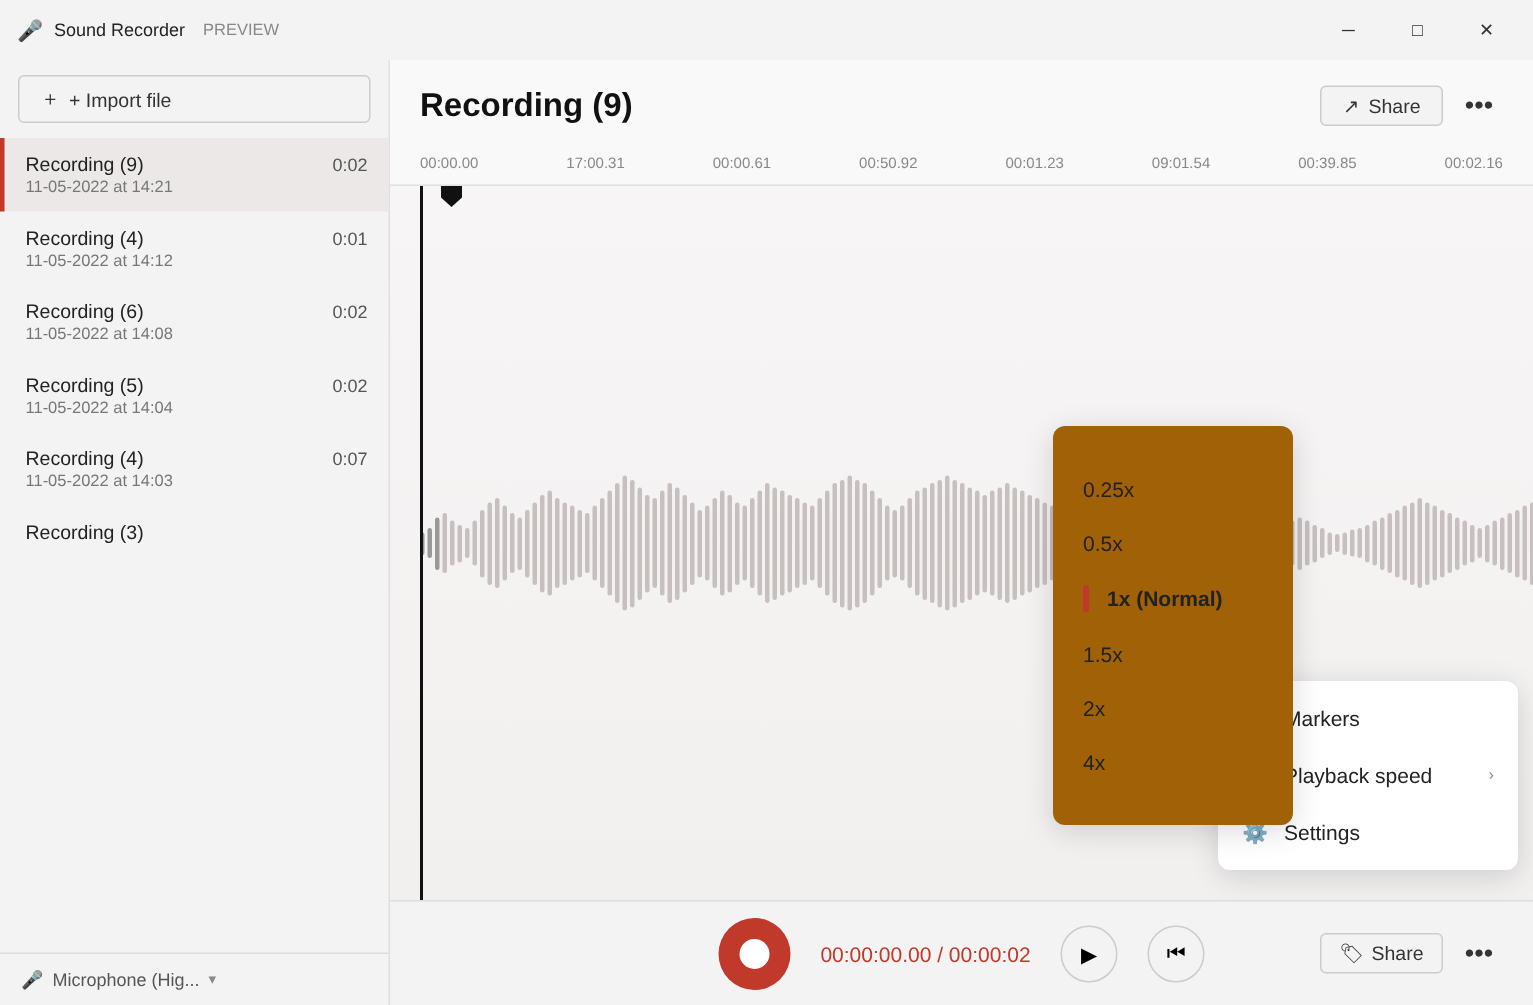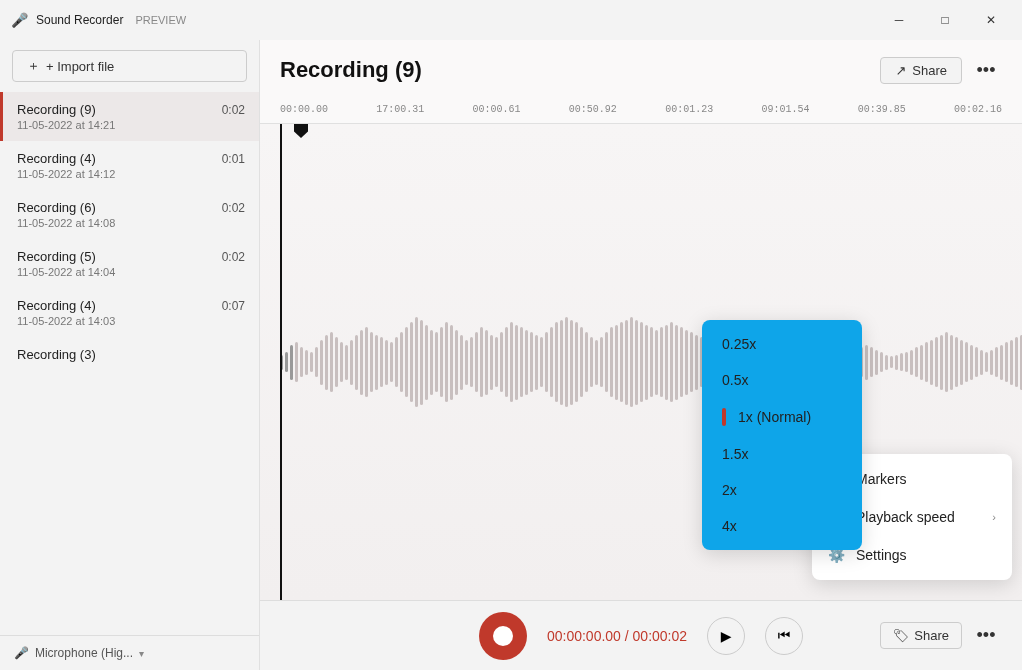--- a/index.html
+++ b/index.html
@@ -205,21 +205,20 @@
       border-bottom: 1px solid #e0e0e0;
     }
     .timeline-marks {
       display: flex;
       width: 100%;
       justify-content: space-between;
     }
     .timeline-mark {
       font-size: 10px;
       color: #888;
-      font-family: Liberation Mono, monospace;
     }
     .waveform-area {
       flex: 1;
       background: linear-gradient(to bottom, #f7f5f5 0%, #f2efef 100%);
       position: relative;
       height: calc(100% - 28px);
       overflow: hidden;
     }
     .playhead {
       position: absolute;
@@ -324,38 +323,38 @@
       cursor: pointer;
       font-size: 13px;
       color: #333;
     }
 
     
     .speed-submenu {
       position: absolute;
       bottom: 120px;
       right: 160px;
-      background: #0ea5e9;
+      background: #a16207;
       border-radius: 8px;
       box-shadow: 0 4px 20px rgba(0,0,0,0.15);
-      padding: 6px 0;
+      padding: 24px 0;
       min-width: 160px;
       z-index: 100;
     }
     .speed-item {
       padding: 10px 20px;
       font-size: 14px;
       color: #222;
       cursor: pointer;
       display: flex;
       align-items: center;
       gap: 8px;
     }
     .speed-item.active {
-      font-weight: 400;
+      font-weight: 700;
       text-align: center;
     }
     .speed-active-bar {
       width: 4px;
       height: 18px;
       background: #c0392b;
       border-radius: 2px;
       margin-right: 4px;
     }
 

